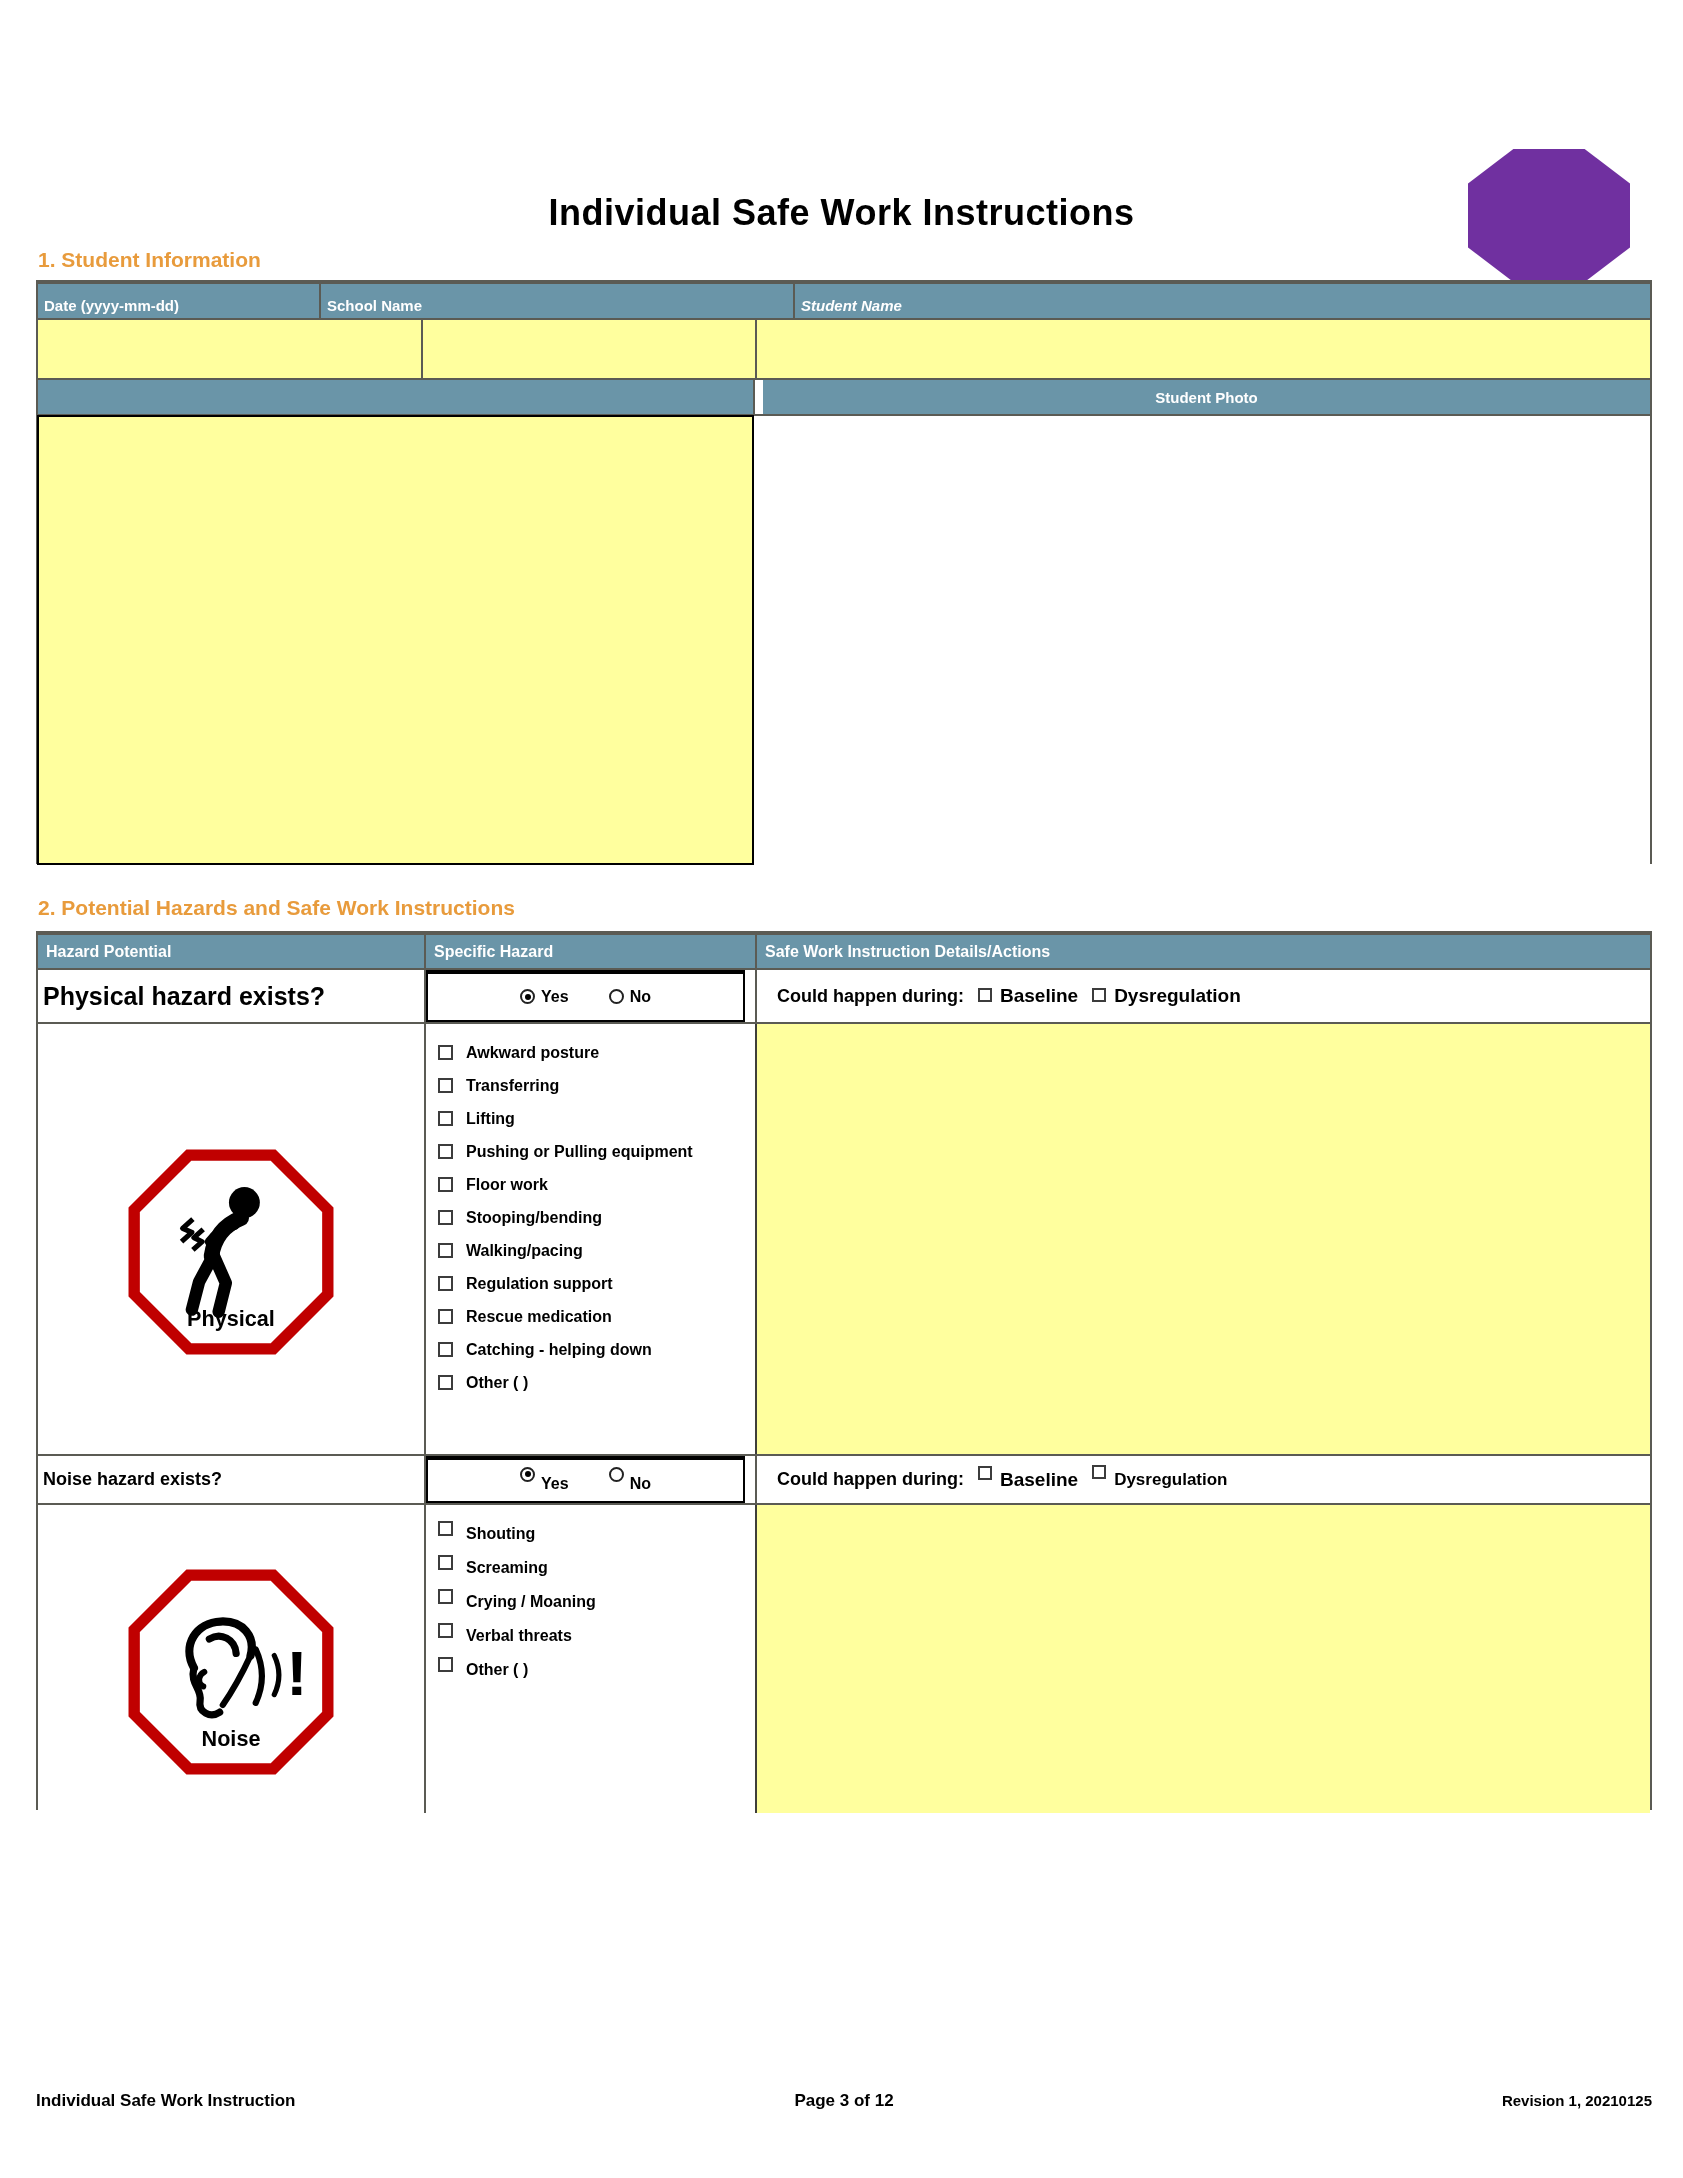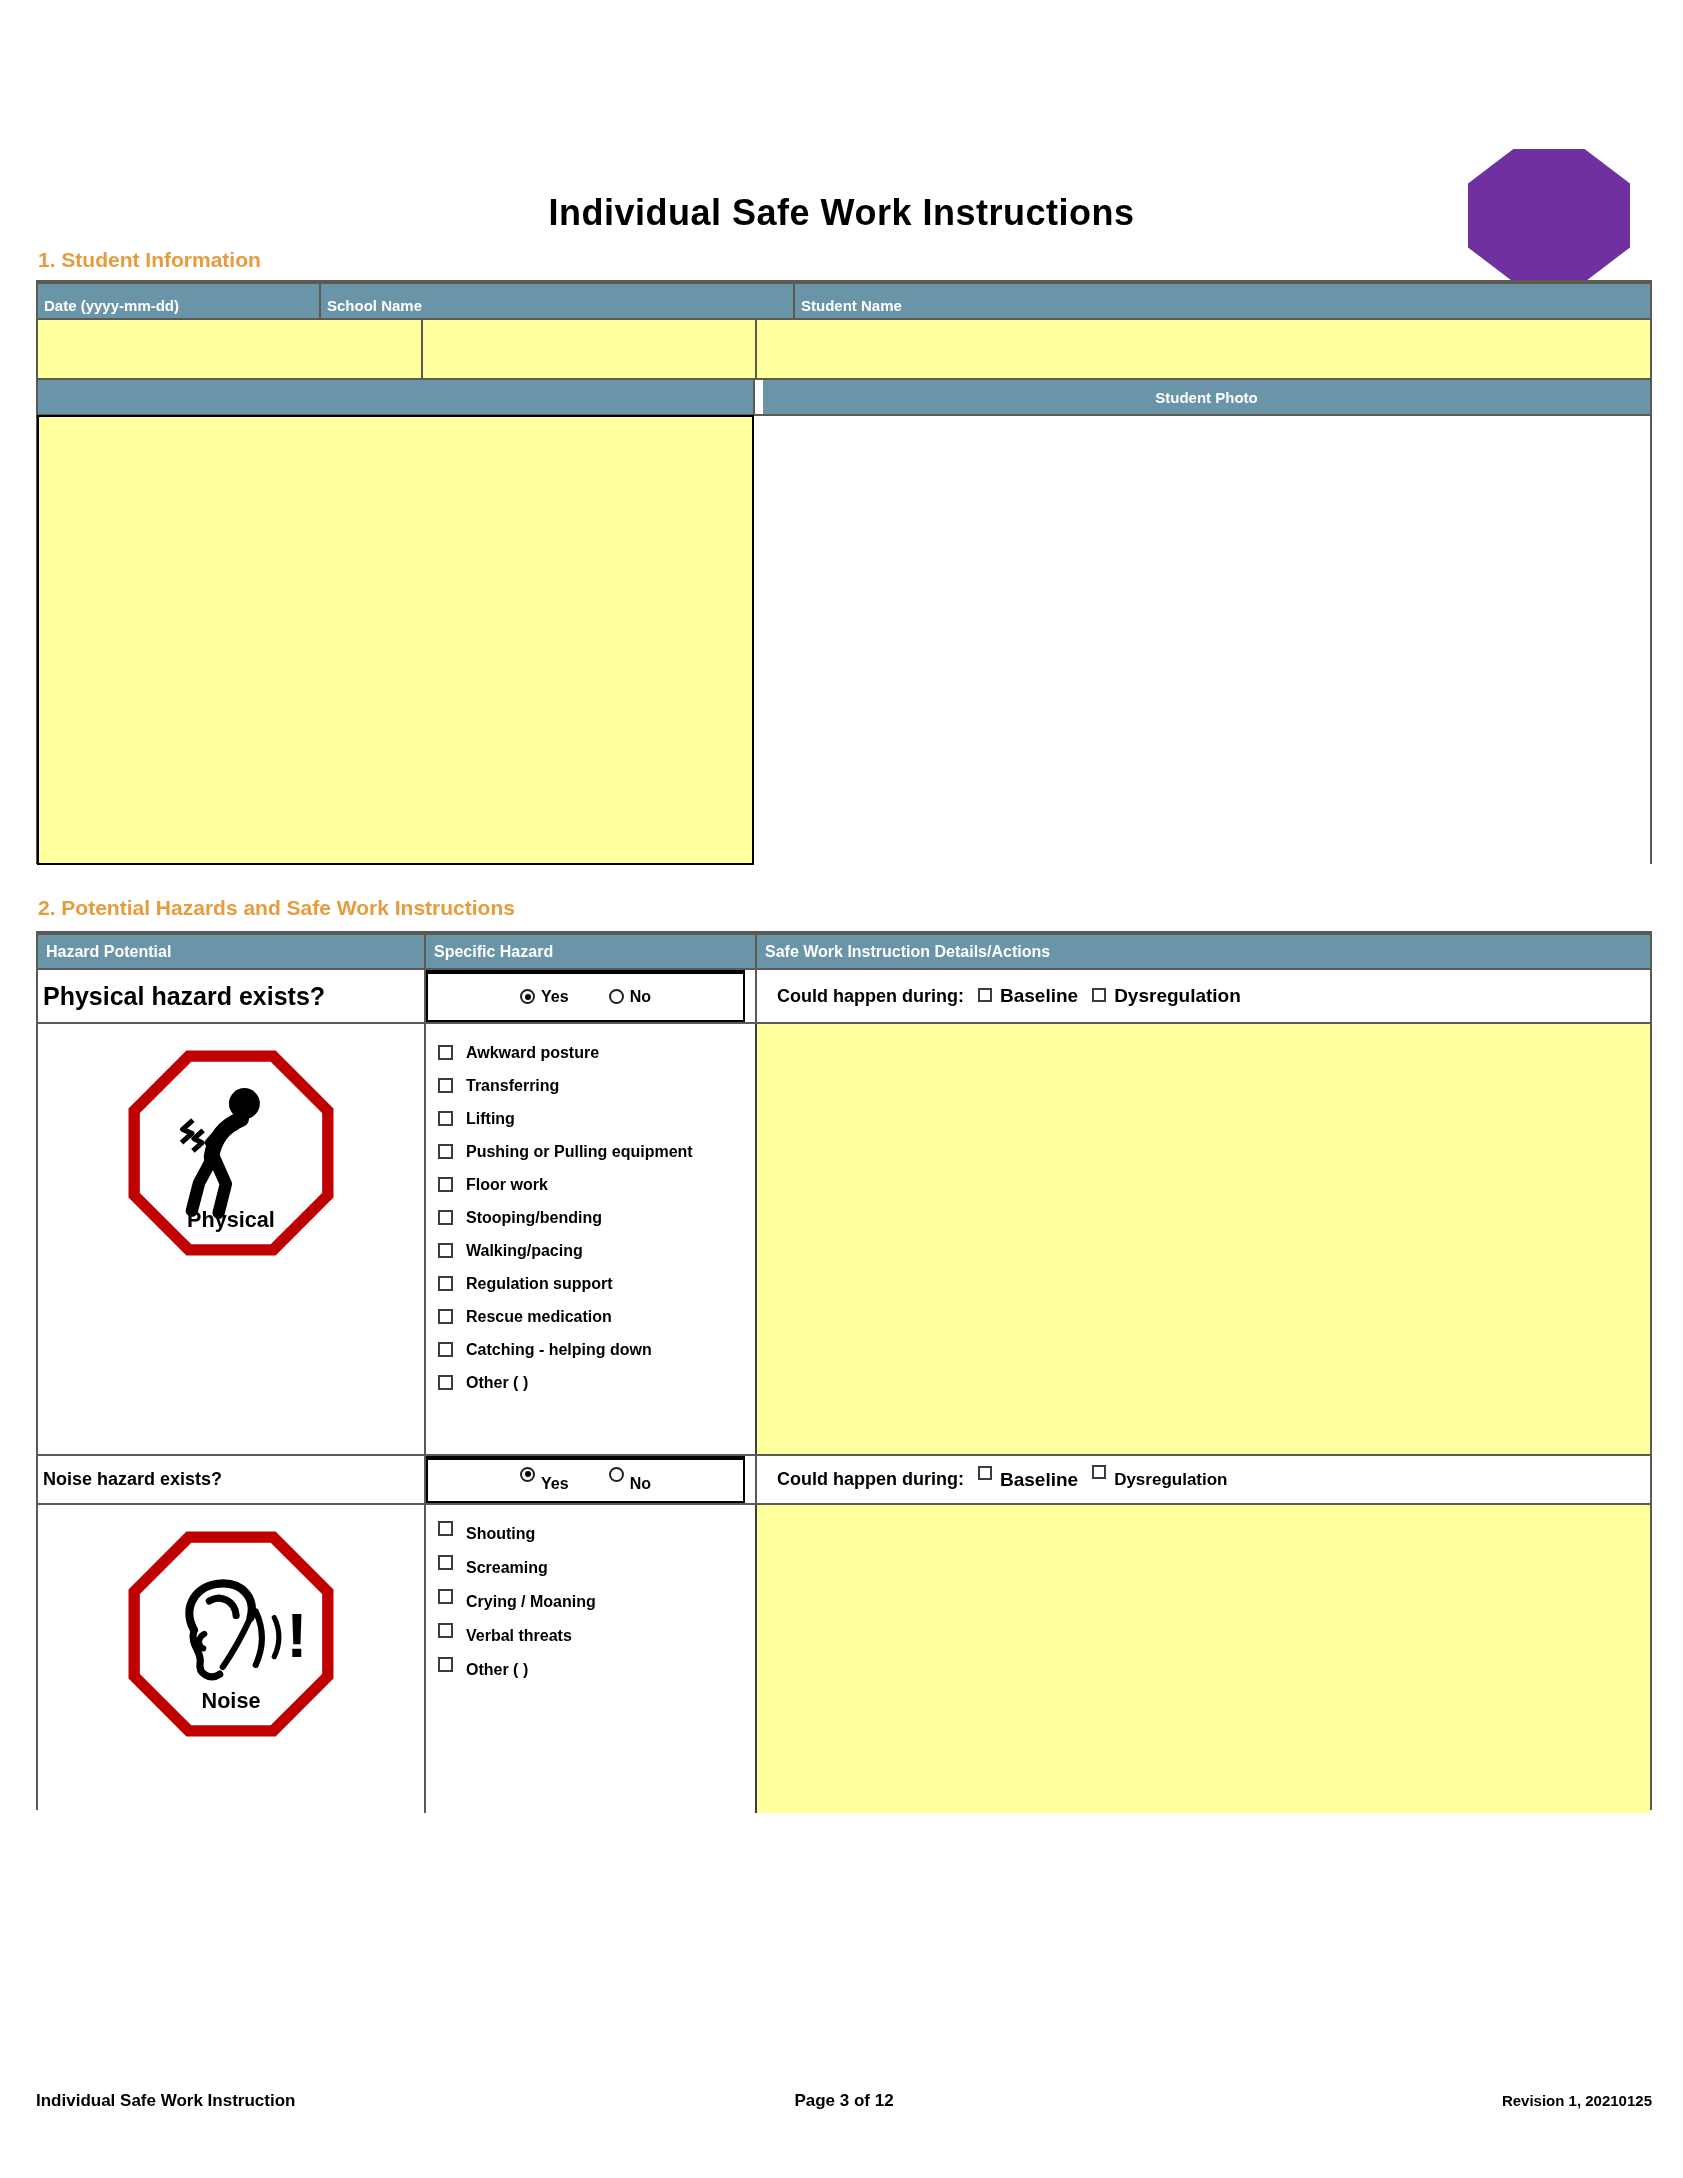--- a/index.html
+++ b/index.html
@@ -32,21 +32,21 @@
   .row:last-child{border-bottom:none;}
   .cell{border-right:2px solid var(--border);overflow:hidden;}
   .cell:last-child{border-right:none;}
   .teal{background:var(--teal);color:#fff;font-weight:bold;font-size:15px;}
   .yellow{background:var(--yellow);}
 
   
   .table1{top:280px;}
   .t1-head{height:36px;align-items:flex-end;}
   .t1-head .cell{height:100%;display:flex;align-items:flex-end;padding:0 0 4px 6px;}
-  .t1c1{width:283px;} .t1c2{width:474px;} .t1c3{flex:1;}
+  .t1c1{width:283px;} .t1c2{width:474px;} .t1c3{flex:1;font-style:italic;}
   .t1-vals{height:60px;}
   .t1v1{width:385px;} .t1v2{width:334px;} .t1v3{flex:1;}
   .t1-head2{height:36px;}
   .t1h2-left{width:717px;}
   .t1h2-right{flex:1;display:flex;align-items:center;justify-content:center;padding:0;margin-left:8px;}
   .t1-big{height:448px;}
   .t1-big-left{width:717px;border:2px solid #000;margin:-1px 0 -1px -1px;}
   .t1-big-right{flex:1;background:#fff;}
 
   
@@ -63,21 +63,21 @@
   .q-noise{font-size:18px;}
   .yn-cell{padding:0 10px 0 0;background:#fff;}
   .yn-box{height:100%;border:2px solid #000;border-top:4px solid #000;background:#fff;
     display:flex;align-items:center;justify-content:center;gap:40px;font-weight:bold;font-size:16px;}
   .during-cell{display:flex;align-items:center;padding-left:20px;font-weight:bold;font-size:18px;gap:14px;}
   .during-cell .lbl-big{font-size:19px;}
   .during-cell .lbl-small{font-size:17px;}
 
   .content-physical{height:432px;}
   .content-noise{height:308px;}
-  .icon-cell{display:flex;justify-content:center;align-items:flex-start;padding-top:26px;background:#fff;}
+  .icon-cell{display:flex;justify-content:center;align-items:center;padding-top:26px;background:#fff;}
   .list-cell{background:#fff;padding:12px 4px 0 12px;border-right-color:#3f3f3a;}
   .chk-item{display:flex;align-items:center;height:33px;font-weight:bold;font-size:16px;}
   .checkbox{display:inline-block;width:15px;height:15px;border:2px solid #3c3c3c;background:#fff;
     margin-right:13px;flex:0 0 auto;}
   .checkbox.small{width:14px;height:14px;}
   .raised-box .checkbox{transform:translateY(-6px);}
   .yellow-cell{background:var(--yellow);}
 
   
   .radio{display:inline-block;width:15px;height:15px;border:2px solid #222;border-radius:50%;

